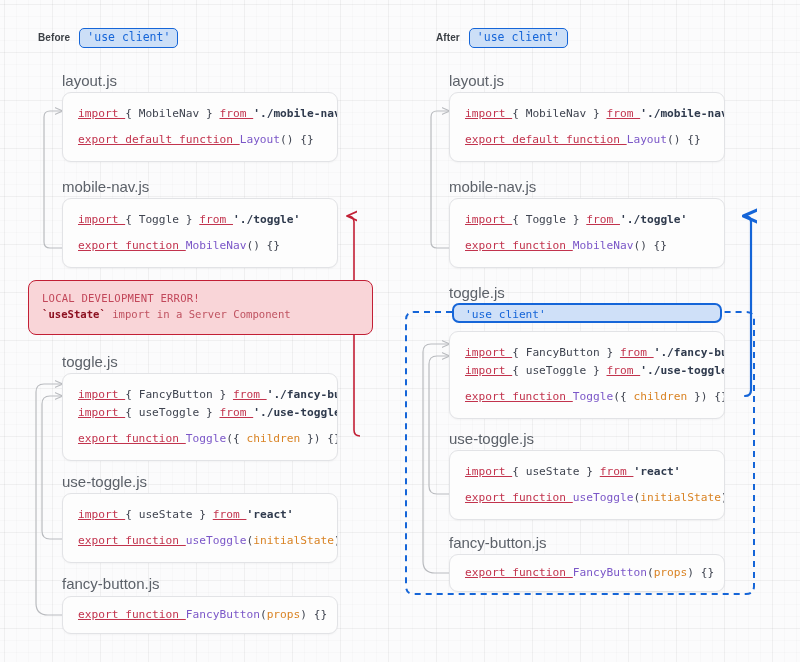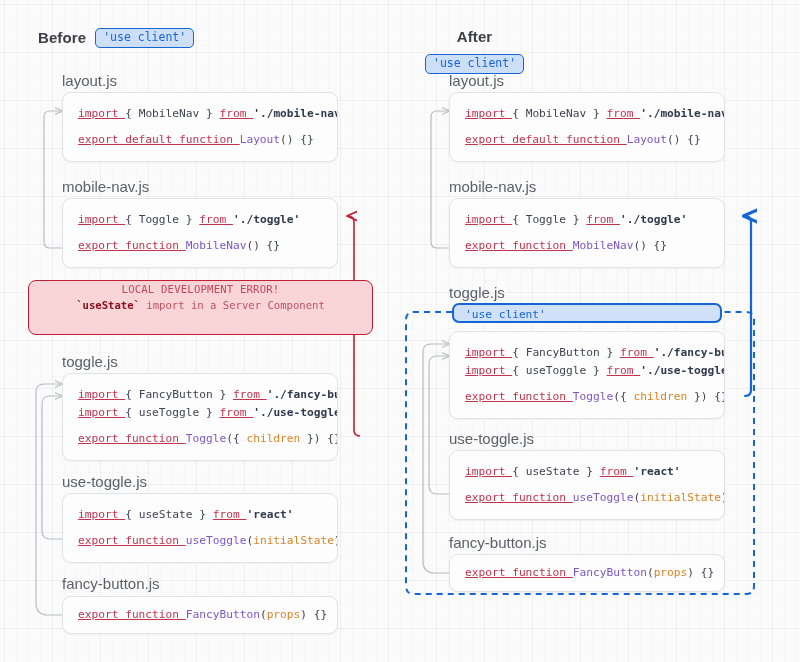--- a/index.html
+++ b/index.html
@@ -27,21 +27,21 @@
   .col-after { left: 400px; }
 
   
   .col-header {
     position: absolute;
     display: flex;
     align-items: center;
     gap: 9px;
   }
   .col-title {
-    font-size: 15px;
+    font-size: 10px;
     font-weight: bold;
     color: #3c4046;
     letter-spacing: 0.1px;
     text-align: right;
   }
   .badge {
     font-family: "DejaVu Sans Mono", monospace;
     font-size: 11.5px;
     color: #1565d8;
     background: #ccdff7;
@@ -100,27 +100,26 @@
     white-space: nowrap;
   }
 
   
   .error-box {
     position: absolute;
     box-sizing: border-box;
     background: #f9d5d8;
     border: 1.6px solid #c21f35;
     border-radius: 8px;
-    padding: 0 13px;
+    padding: 9px 13px;
     font-family: "DejaVu Sans Mono", monospace;
     font-size: 10.6px;
     line-height: 16px;
     color: #b32230;
     white-space: nowrap;
-    text-align: center;
   }
   .error-box .etitle { color: #c2475a; letter-spacing: 0.2px; }
   .error-box .tok { color: #8d1020; font-weight: bold; }
   .error-box .etext { color: #bf5260; }
 
   
   svg.overlay {
     position: absolute; inset: 0;
     width: 800px; height: 662px;
     pointer-events: none;
@@ -223,21 +222,21 @@
       </div>
 
     <div class="file-label" style="left:62px; top:575px;">fancy-button.js</div>
     <div class="code-card" style="left:62px; top:596px; width:276px; height:38px; padding-top:9px;">
         <div><span class="k">export function </span><span class="fn">FancyButton</span><span class="p">(</span><span class="ar">props</span><span class="p">) {}</span></div>
       </div>
   </div>
 
   <div class="col col-after">
 
-    <div class="col-header" style="left:25px; top:28px;flex-direction:column;">
+    <div class="col-header" style="left:36px; top:28px;">
       <span class="col-title">After</span>
       <span class="badge">'use client'</span>
     </div>
 
     <div class="file-label" style="left:49px; top:72px;">layout.js</div>
     <div class="code-card" style="left:49px; top:92px; width:276px; height:70px;">
         <div><span class="k">import </span><span class="p">{ </span><span class="id">MobileNav</span><span class="p"> } </span><span class="k">from </span><span class="s">'./mobile-nav'</span></div>
         <div class="blank"></div>
         <div><span class="k">export default function </span><span class="fn">Layout</span><span class="p">() {}</span></div>
       </div>

